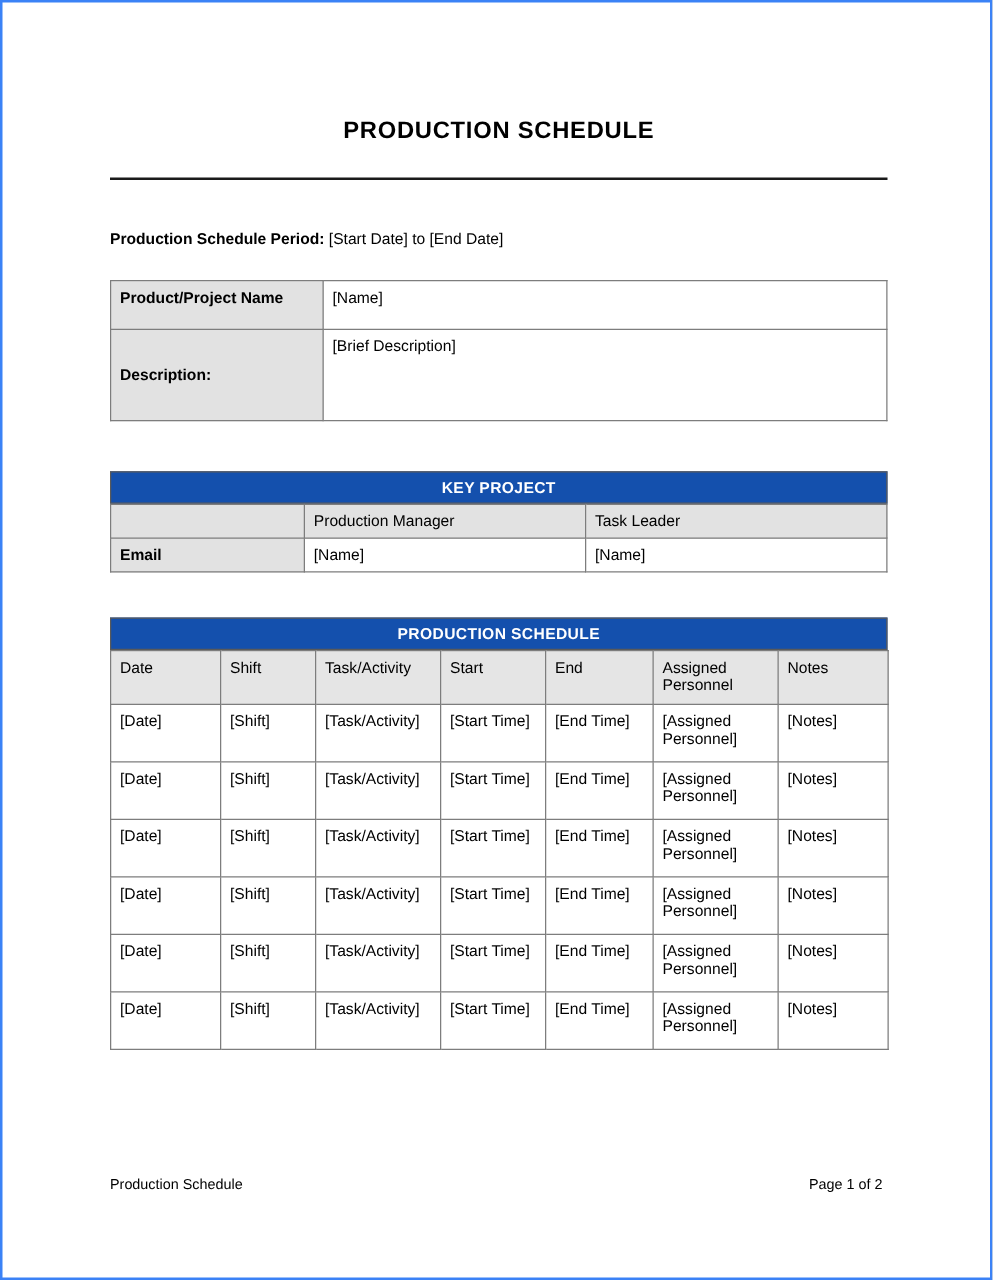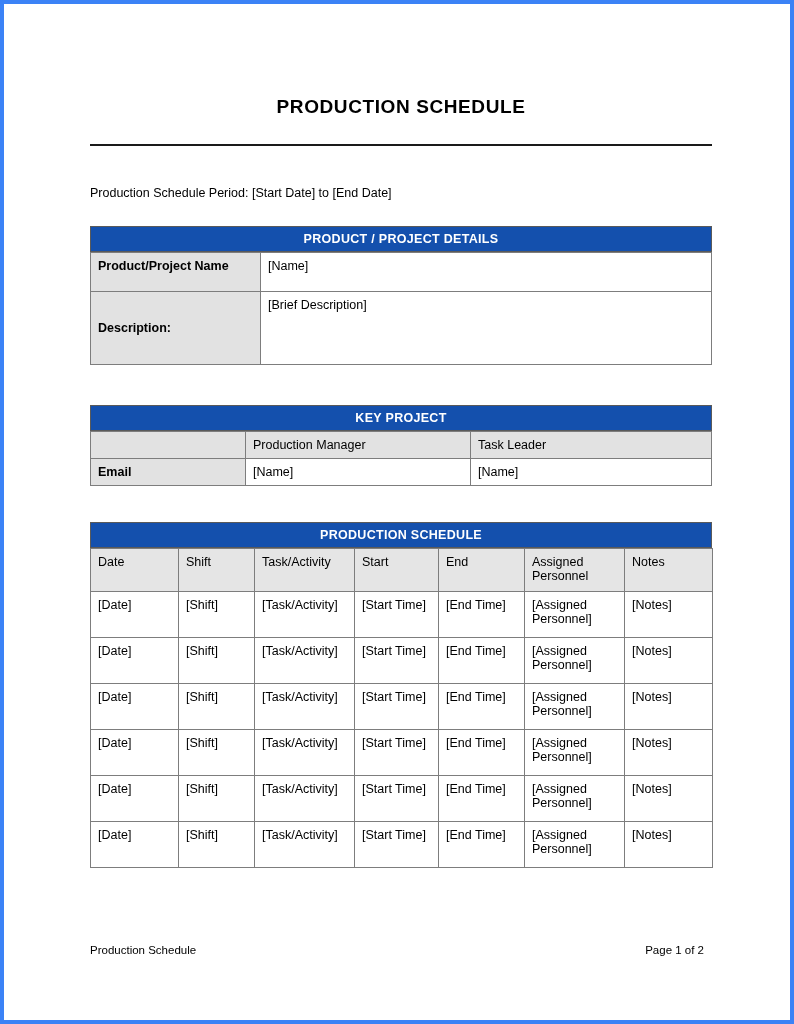--- a/index.html
+++ b/index.html
@@ -11,21 +11,21 @@
     font-family: "Liberation Sans", sans-serif;
   }
   .page {
     width: 794px;
     height: 1024px;
     background: #ffffff;
     position: relative;
     box-sizing: border-box;
     margin: 0 auto;
     overflow: hidden;
-    border: 4px solid #3b82f6;
+    border: 2px solid #3b82f6;
   }
   .content {
     position: absolute;
     left: 86px;
     top: 0;
     width: 622px;
   }
   .doc-title {
     text-align: center;
     font-size: 19px;
@@ -37,21 +37,21 @@
   .title-rule {
     border-bottom: 2.5px solid #1a1a1a;
     margin-top: 26px;
   }
   .period-line {
     margin-top: 40px;
     font-size: 12.5px;
     color: #000;
   }
   .period-line .lbl {
-    font-weight: normal;
+    font-weight: bold;
   }
   table {
     border-collapse: collapse;
     width: 100%;
     table-layout: fixed;
   }
   .tbl-wrap {
     margin-top: 26px;
   }
   .band {
@@ -124,21 +124,20 @@
 
     <div class="doc-title">PRODUCTION SCHEDULE</div>
     <div class="title-rule"></div>
 
     <div class="period-line">
       <span class="lbl">Production Schedule Period:</span>
       <span>[Start Date] to [End Date]</span>
     </div>
 
     <div class="tbl-wrap">
-      <div class="band">PRODUCT / PROJECT DETAILS</div>
       <table class="details-tbl">
         <tbody>
           <tr class="r1">
             <td class="lbl-cell">Product/Project Name</td>
             <td>[Name]</td>
           </tr>
           <tr class="r2">
             <td class="lbl-cell">Description:</td>
             <td>[Brief Description]</td>
           </tr>

